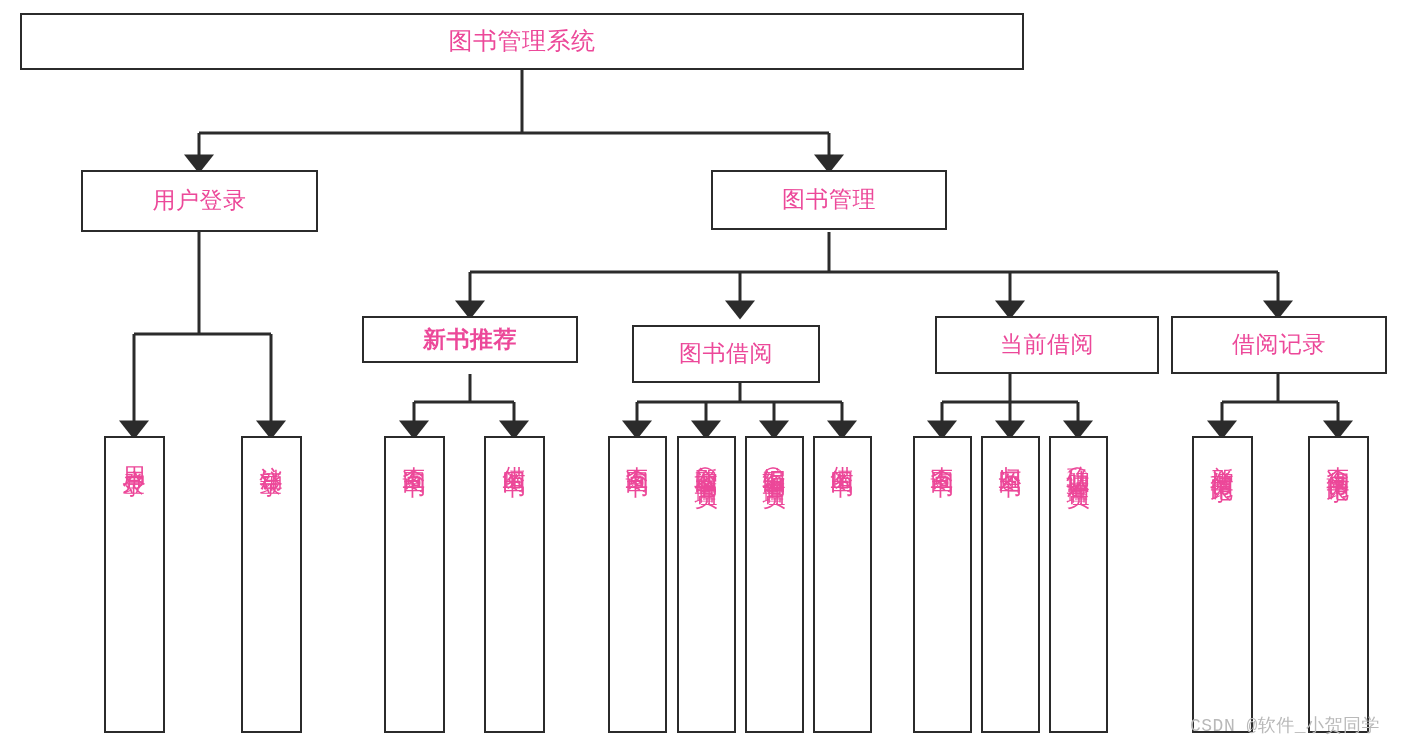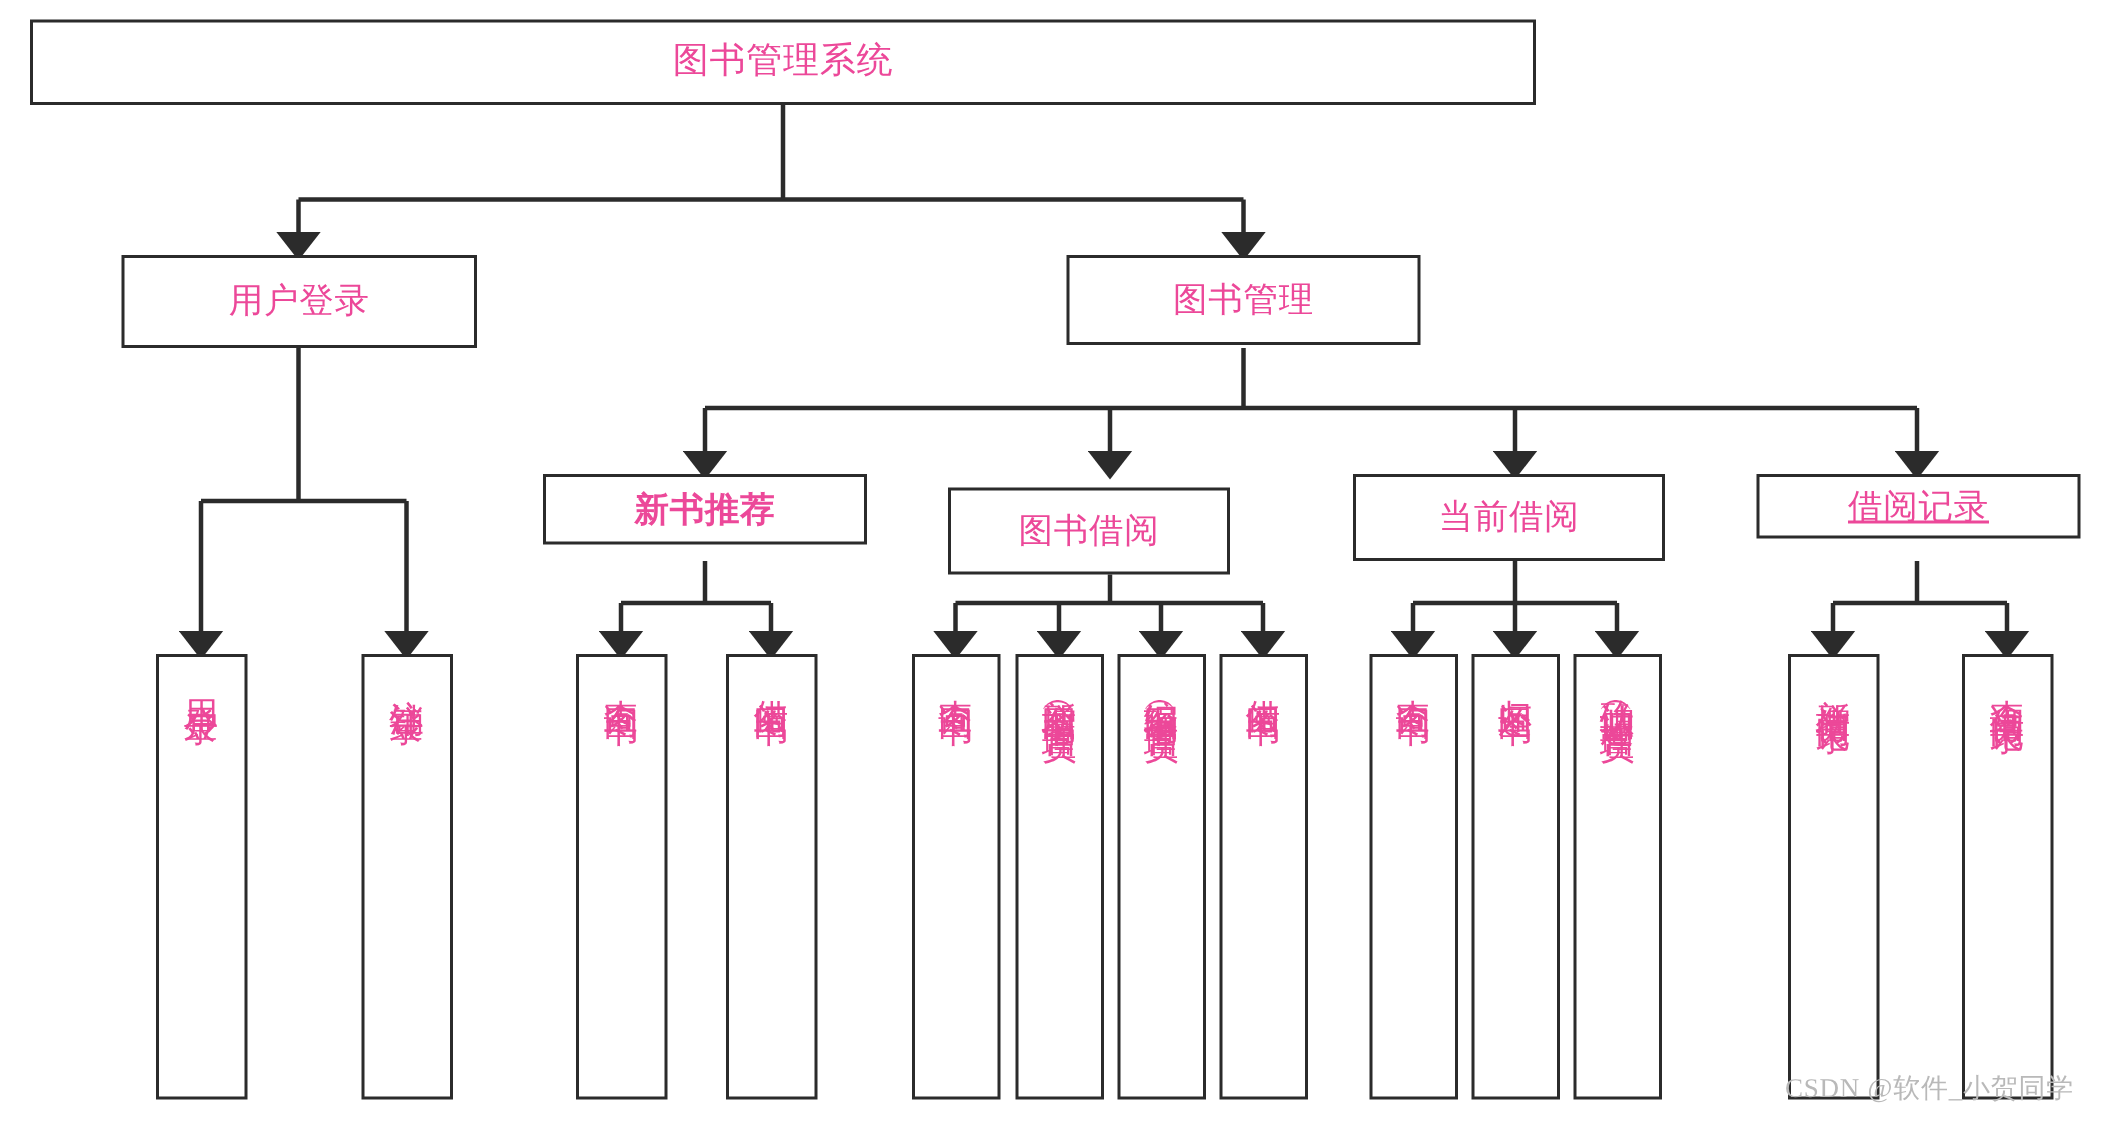--- a/index.html
+++ b/index.html
@@ -65,21 +65,21 @@
     line-height: 1.05;
     max-height: 272px;
   }
   .node.vert.tall2 .node-label { max-height: 282px; }
   .watermark {
     position: absolute;
     font-size: 18px;
     color: #b9b9b9;
     white-space: nowrap;
     letter-spacing: 0.5px;
-    font-family: Liberation Serif, serif;
+    font-family: Liberation Mono, monospace;
   }
 </style>
 </head>
 <body>
 
 <div id="diagram-canvas">
 
   <svg id="edge-layer" viewBox="0 0 1405 747" width="1405" height="747" xmlns="http://www.w3.org/2000/svg">
     <defs>
       <marker id="arrowhead" markerWidth="9" markerHeight="10" refX="3.2" refY="5" orient="auto" markerUnits="strokeWidth">
@@ -142,24 +142,24 @@
   <div class="node horiz" style="left:711px; top:170px; width:236px; height:60px;">
     <span class="node-label">图书管理</span>
   </div>
 
   <div class="node horiz" style="left:362px; top:316px; width:216px; height:47px;font-weight:bold;">
     <span class="node-label">新书推荐</span>
   </div>
   <div class="node horiz" style="left:632px; top:325px; width:188px; height:58px;">
     <span class="node-label">图书借阅</span>
   </div>
-  <div class="node horiz" style="left:902px; top:316px; width:208px; height:58px;">
+  <div class="node horiz" style="left:935px; top:316px; width:224px; height:58px;">
     <span class="node-label">当前借阅</span>
   </div>
-  <div class="node horiz" style="left:1171px; top:316px; width:216px; height:43px;text-decoration:underline;">
+  <div class="node horiz" style="left:1171px; top:316px; width:216px; height:58px;">
     <span class="node-label">借阅记录</span>
   </div>
 
   <div class="node vert" style="left:104px; top:436px; width:61px; height:297px;">
     <span class="node-label">用户登录</span>
   </div>
   <div class="node vert" style="left:241px; top:436px; width:61px; height:297px;">
     <span class="node-label">注销登录</span>
   </div>
 

